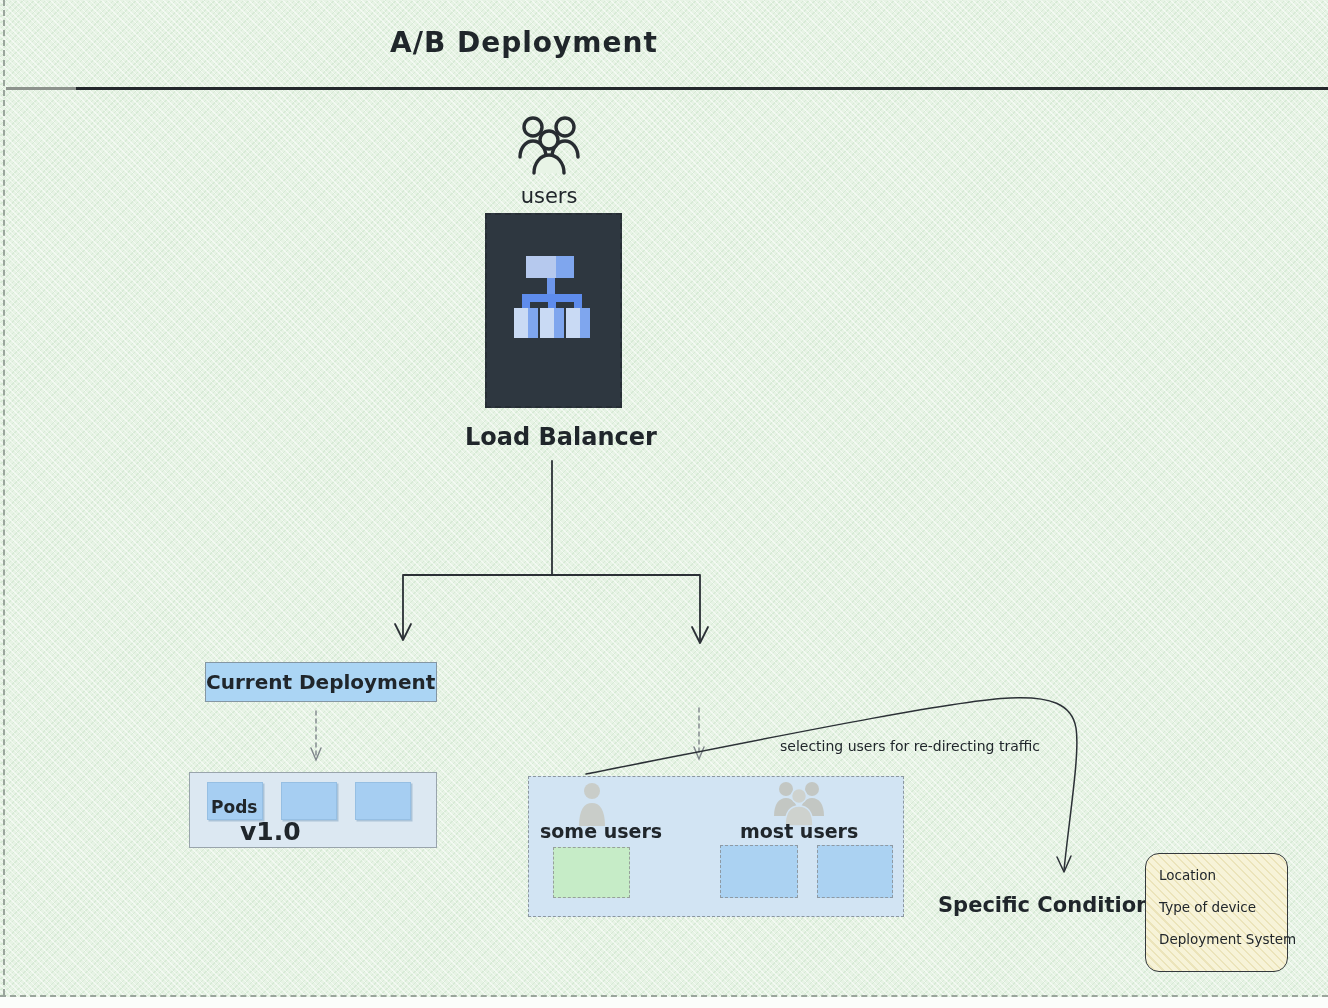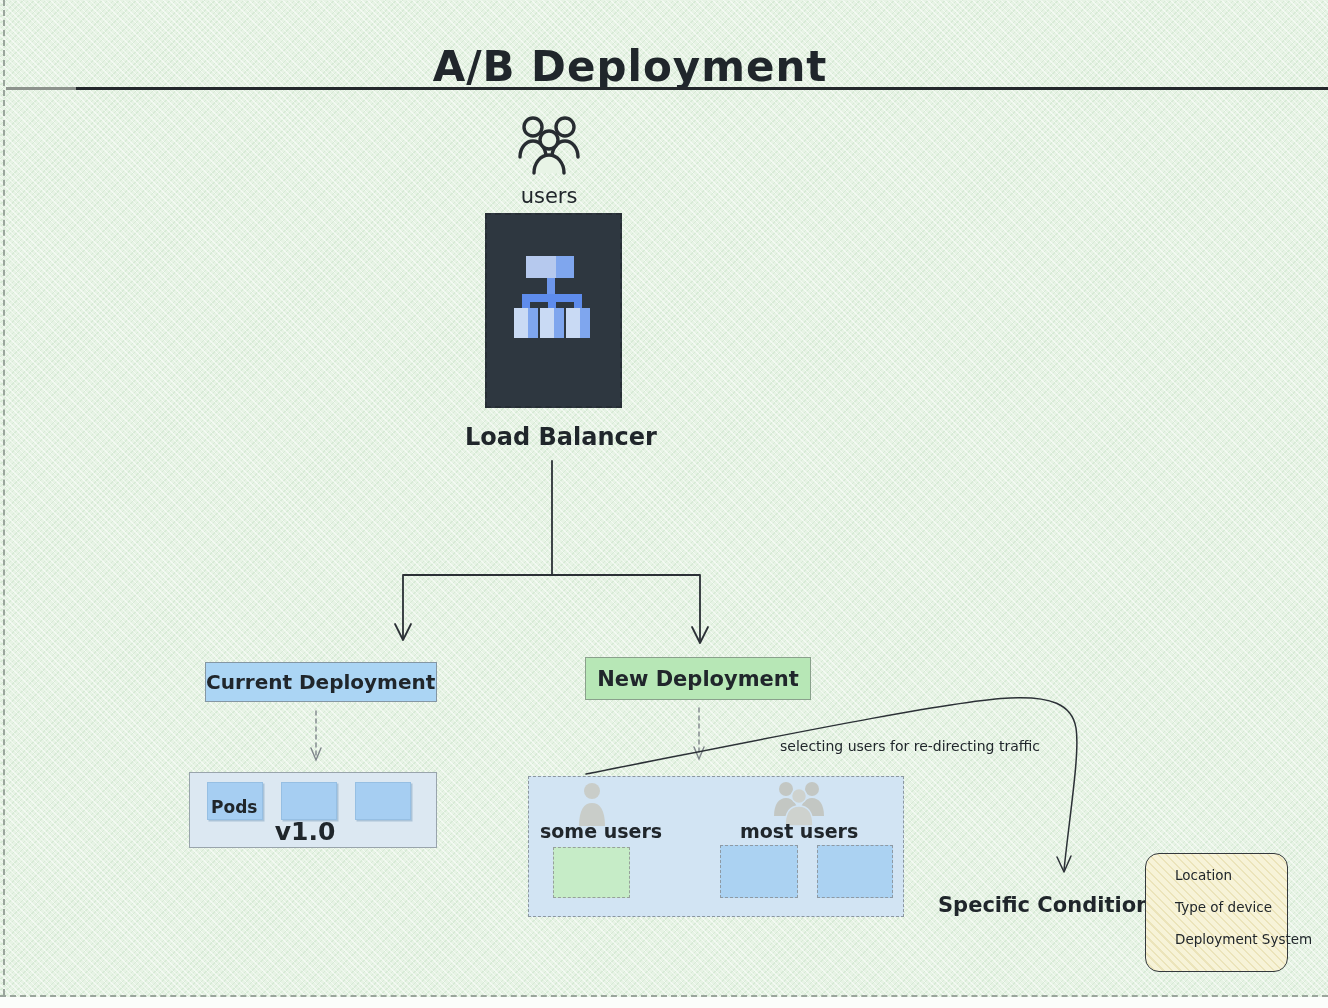--- a/index.html
+++ b/index.html
@@ -12,61 +12,61 @@
       repeating-linear-gradient(135deg, rgba(178,214,178,.30) 0 1px, rgba(255,255,255,0) 1px 4px);
     color:#20262b;
   }
   .abs{position:absolute;}
   .txt{color:#20262b;white-space:nowrap;}
   
   #edge-left{left:3px;top:0;height:995px;width:0;border-left:2px dashed #9aa59c;}
   #edge-bottom{left:0;top:995px;width:1328px;height:0;border-top:2px dashed #9aa59c;}
   #bottom-strip{left:0;top:997px;width:1328px;height:11px;background:#fbfdfb;}
   
-  #title{left:390px;top:42px;width:480px;text-align:center;font-size:42px;font-weight:700;letter-spacing:1px;}
+  #title{left:390px;top:26px;width:480px;font-size:28px;font-weight:700;letter-spacing:1px;}
   #divider{left:6px;top:87px;width:1322px;height:3px;
     background:linear-gradient(90deg,#8d938d 0 70px,#24282c 70px);}
   
   #users-icon{left:516px;top:111px;}
   #users-label{left:494px;top:184px;width:110px;text-align:center;font-size:21px;}
   
   #lb-box{left:485px;top:213px;width:137px;height:195px;background:#2e3740;border:2px dashed #262d34;box-sizing:border-box;}
   #lb-icon{left:512px;top:256px;}
   #lb-label{left:465px;top:423px;width:180px;text-align:center;font-size:24px;font-weight:600;}
   
   #current-box{left:205px;top:662px;width:232px;height:40px;background:#abd5f4;border:1.5px solid #8496a3;
     box-sizing:border-box;display:flex;align-items:center;font-size:20px;font-weight:600;}
   #new-box{left:585px;top:657px;width:226px;height:43px;background:#b7e7b6;border:1.5px solid #8aa08c;
     box-sizing:border-box;display:flex;align-items:center;justify-content:center;font-size:21px;font-weight:600;}
   
   #pods-container{left:189px;top:772px;width:248px;height:76px;background:#dce8f2;border:1.5px solid #99a4ac;box-sizing:border-box;}
   .pod-rect{position:absolute;top:782px;width:56px;height:38px;background:#a6cef2;border:1px solid #96bfe3;
     box-shadow:1.5px 1.5px 0 rgba(110,150,185,.45);box-sizing:border-box;}
   #pod-1{left:207px;} #pod-2{left:281px;} #pod-3{left:355px;}
   #pods-label{left:211px;top:797px;font-size:17px;font-weight:600;}
-  #version-label{left:240px;top:817px;width:130px;text-align:center;font-size:25px;font-weight:700;}
+  #version-label{left:240px;top:817px;width:130px;font-size:25px;font-weight:700;}
   
   #traffic-container{left:528px;top:776px;width:376px;height:141px;background:#d2e4f3;border:1.5px dashed #8b96a0;box-sizing:border-box;}
   #single-user-icon{left:578px;top:782px;}
   #some-users-label{left:540px;top:820px;width:120px;text-align:center;font-size:19px;font-weight:600;}
   #group-users-icon{left:772px;top:780px;}
   #most-users-label{left:740px;top:820px;width:115px;text-align:right;font-size:19px;font-weight:600;}
   .cell{position:absolute;box-sizing:border-box;border:1.5px dashed #96a19b;}
   #cell-green{left:553px;top:847px;width:77px;height:51px;background:#c6ecc7;}
   #cell-blue-1{left:720px;top:845px;width:78px;height:53px;background:#abd2f2;border-color:#8e9aa4;}
   #cell-blue-2{left:817px;top:845px;width:76px;height:53px;background:#abd2f2;border-color:#8e9aa4;}
   
   #selecting-note{left:780px;top:738px;width:275px;text-align:left;font-size:14px;}
   #specific-conditions{left:938px;top:893px;width:192px;text-align:center;font-size:21px;font-weight:600;}
   
   #conditions-box{left:1145px;top:853px;width:143px;height:119px;box-sizing:border-box;
     background-color:#f7f3d8;
     background-image:repeating-linear-gradient(45deg, rgba(214,200,130,.35) 0 1.5px, rgba(255,255,255,0) 1.5px 6px);
     border:1.5px solid #33383d;border-radius:14px;padding:13px 10px 0 13px;}
-  .condition-item{font-size:13.5px;margin-bottom:16px;white-space:nowrap;margin-left:16px;}
+  .condition-item{font-size:13.5px;margin-bottom:16px;white-space:nowrap;}
   #connector-layer{left:0;top:0;pointer-events:none;}
 </style>
 </head>
 <body>
 
 <div id="canvas">
 
   <div class="abs" id="edge-left"></div>
   <div class="abs" id="edge-bottom"></div>
   <div class="abs" id="bottom-strip"></div>
@@ -119,23 +119,20 @@
     </g>
     <g stroke="#2b3036" stroke-width="1.5" fill="none" stroke-linecap="round" stroke-linejoin="round">
       <path d="M586,774 C720,748 950,700 1010,698 C1050,696 1072,704 1076,728 C1080,752 1070,812 1064,870"></path>
       <path d="M1057,857 L1064,872 L1071,856"></path>
     </g>
   </svg>
 
   <div class="abs txt" id="current-box">
     <span>Current Deployment</span>
   </div>
-  <div class="abs txt" id="new-box">
-    <span>New Deployment</span>
-  </div>
 
   <div class="abs" id="pods-container"></div>
   <div class="abs pod-rect" id="pod-1"></div>
   <div class="abs pod-rect" id="pod-2"></div>
   <div class="abs pod-rect" id="pod-3"></div>
   <div class="abs txt" id="pods-label">Pods</div>
   <div class="abs txt" id="version-label">v1.0</div>
 
   <div class="abs" id="traffic-container"></div>
 

